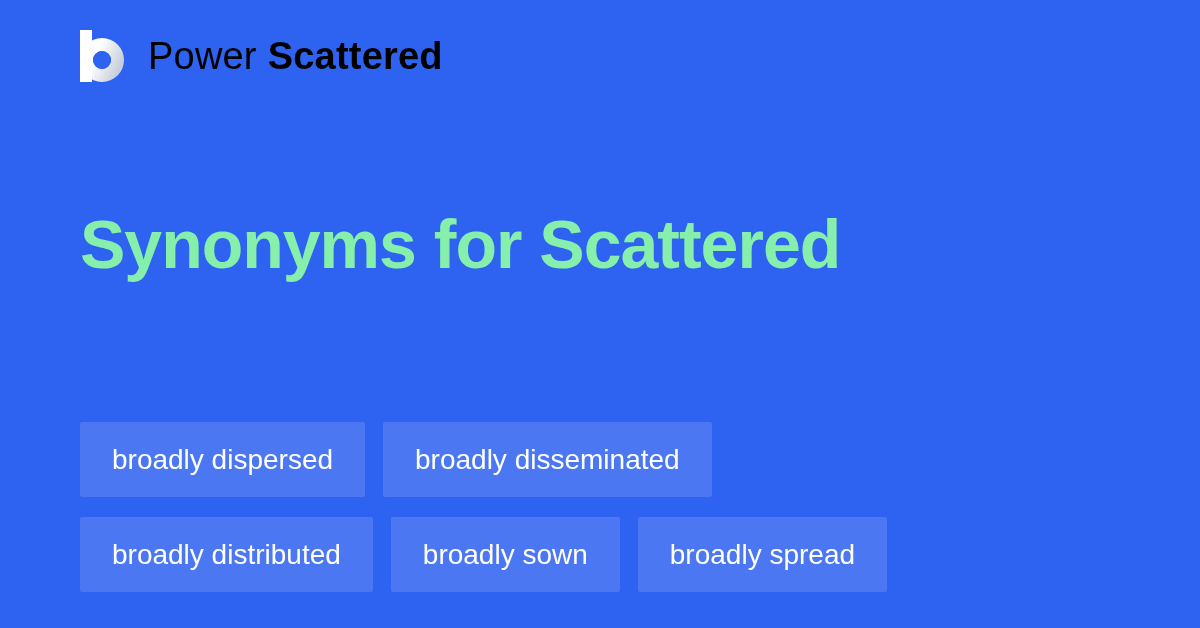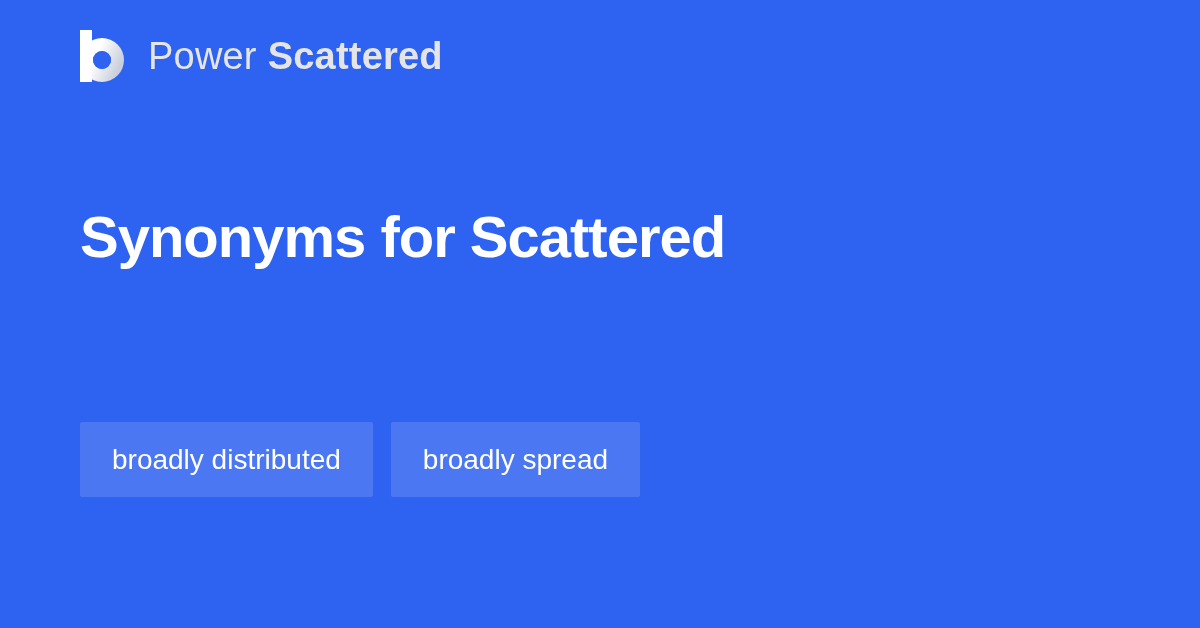--- a/index.html
+++ b/index.html
@@ -33,42 +33,42 @@
   }
   .brand-logo {
     width: 46px;
     height: 52px;
     display: block;
     flex: 0 0 auto;
   }
   .brand-name {
     font-size: 38px;
     line-height: 1;
-    color: #e5e5e5;
+    color: #000000;
     letter-spacing: 0.2px;
     white-space: nowrap;
     display: flex;
     align-items: baseline;
     gap: 11px;
   }
   .brand-name .word-light {
     font-weight: 400;
   }
   .brand-name .word-bold {
     font-weight: 700;
   }
 
   
   .headline {
     position: absolute;
     left: 80px;
     top: 142px;
     width: 1010px;
-    color: #ffffff;
-    font-size: 58px;
+    color: #86efac;
+    font-size: 68px;
     font-weight: 700;
     line-height: 112px;
     letter-spacing: -1px;
   }
   .headline .hl-line {
     display: block;
     white-space: nowrap;
   }
 
   
@@ -130,18 +130,23 @@
       <span class="word-bold">Scattered</span>
     </div>
   </div>
 
   <h1 class="headline">
     <span class="hl-line">Synonyms for Scattered</span>
   </h1>
 
   <div class="chips">
     <div class="chip-row">
+      <div class="chip">broadly dispersed</div>
+      <div class="chip">broadly disseminated</div>
+    </div>
+    <div class="chip-row">
       <div class="chip">broadly distributed</div>
+      <div class="chip">broadly sown</div>
       <div class="chip">broadly spread</div>
     </div>
   </div>
 
 </div>
 
 </body></html>

